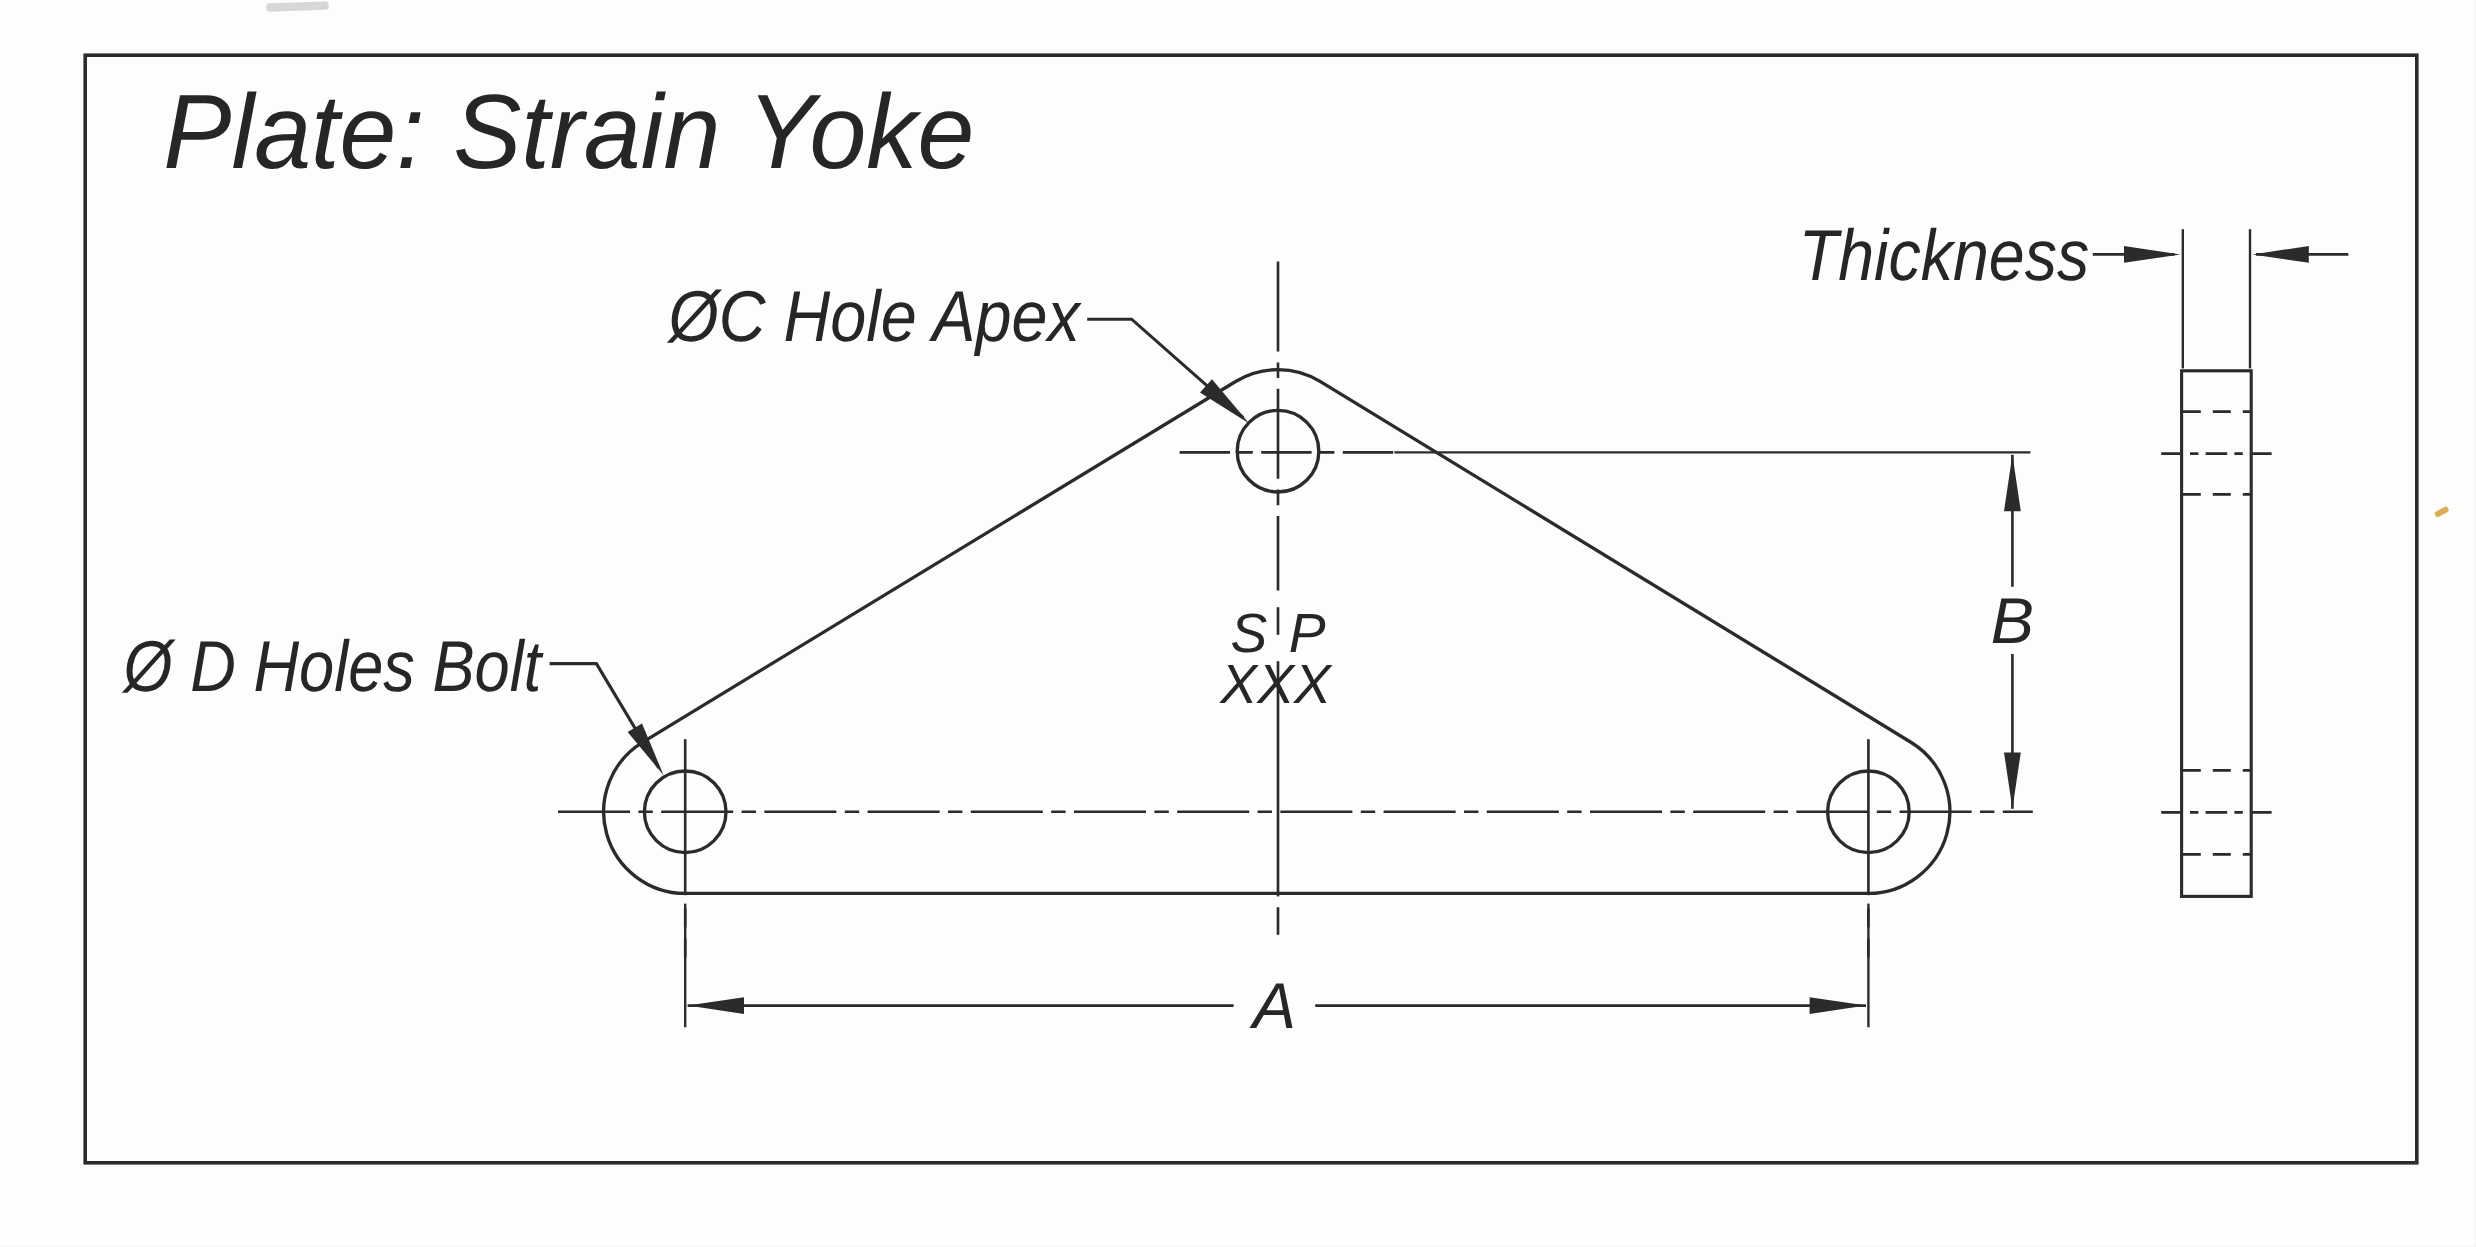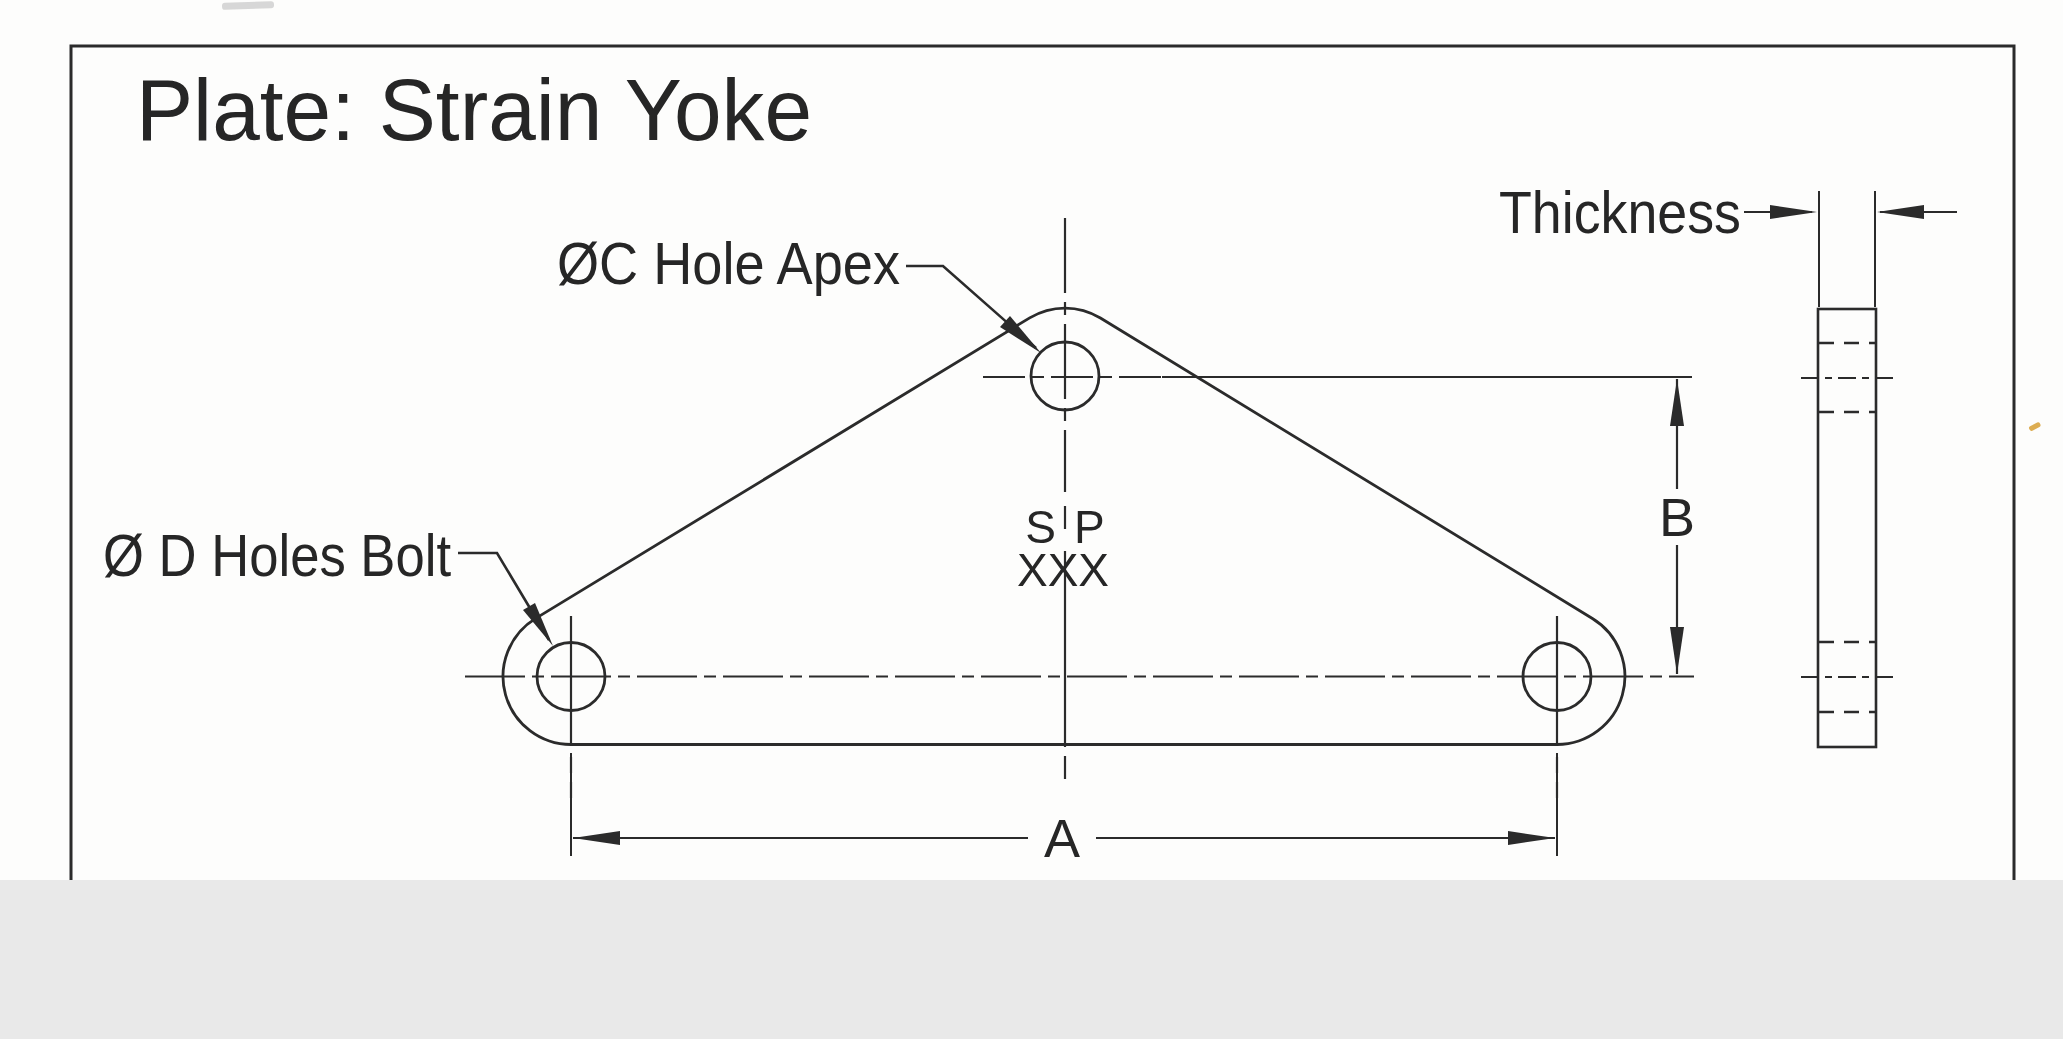--- a/index.html
+++ b/index.html
@@ -1,21 +1,22 @@
 <!DOCTYPE html>
 <html><head>
 <meta charset="utf-8">
 <style>
   html,body{margin:0;padding:0;background:#e9e9e9;}
   .sheet{
     position:relative;
-    width:2063px;height:880px;
+    width:2063px;height:1039px;
     background:#fdfdfc;
     overflow:hidden;
     font-family:"Liberation Sans", sans-serif;
+    font-style:italic;
   }
   svg{position:absolute;left:0;top:0;}
   .s{fill:none;stroke:#2b2b2b;}
   .f{fill:#2b2b2b;stroke:none;}
   .t{fill:#262626;stroke:none;font-family:"Liberation Sans", sans-serif;}
   .w3{stroke-width:3;}
   .w28{stroke-width:2.8;}
   .w26{stroke-width:2.6;}
   .w24{stroke-width:2.4;}
   .w22{stroke-width:2.2;}

